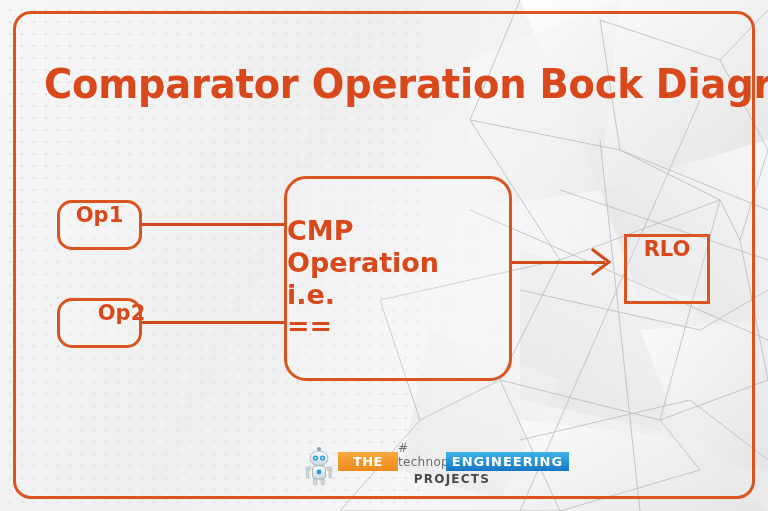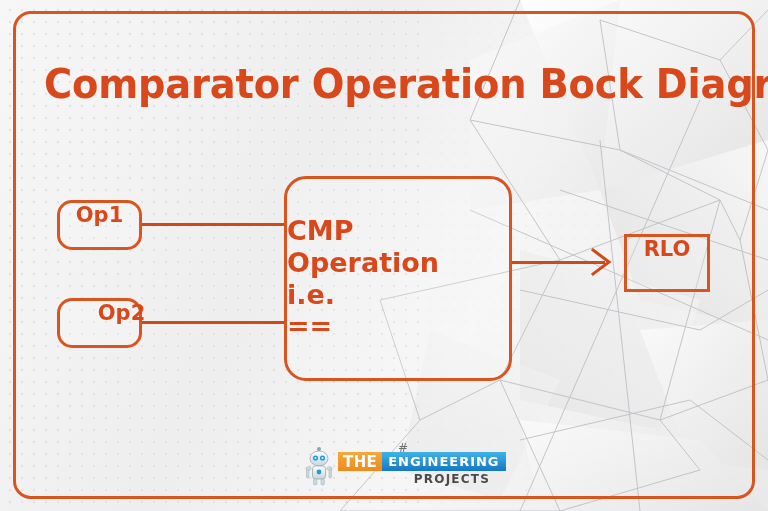--- a/index.html
+++ b/index.html
@@ -116,21 +116,21 @@
     left: 284px; top: 176px;
     width: 228px; height: 205px;
     border-radius: 22px;
     font-size: 27px;
     line-height: 1.18;
     flex-direction: column;
   }
   .node-cmp .ln { display: block; }
   .node-rlo {
     left: 624px; top: 234px;
-    width: 86px; height: 58px;
+    width: 86px; height: 70px;
     border-radius: 0;
     font-size: 21px;
   }
 
   
   .wire {
     position: absolute;
     background: #cf4a18;
     height: 3px;
   }
@@ -175,38 +175,39 @@
     position: absolute;
     left: 36px;
     top: 11px;
     height: 19px;
     display: flex;
     align-items: stretch;
   }
   .logo-the {
     background: linear-gradient(180deg, #f6a83c 0%, #ef8a1c 100%);
     color: #ffffff;
-    font-size: 15px;
-    font-weight: 700;
-    padding: 0 5px;
+    font-size: 13px;
+    font-weight: 700;
+    padding: 0 15px;
     display: flex;
     align-items: center;
     letter-spacing: .4px;
     font-family: "DejaVu Sans", sans-serif;
   }
   .logo-eng {
     background: linear-gradient(180deg, #3fb3e8 0%, #1577c4 100%);
     color: #ffffff;
     font-size: 13px;
     font-weight: 700;
     padding: 0 6px;
     display: flex;
     align-items: center;
     letter-spacing: 1px;
     font-family: "DejaVu Sans", sans-serif;
+    margin-left: 48px;
   }
   .logo-projects {
     position: absolute;
     right: 2px;
     top: 31px;
     font-size: 12px;
     font-weight: 700;
     color: #4a4a4a;
     letter-spacing: 1.2px;
     font-family: "DejaVu Sans", sans-serif;

